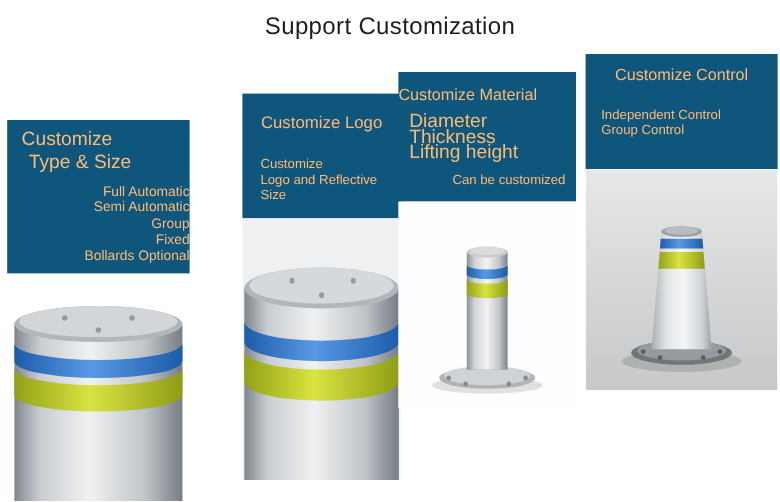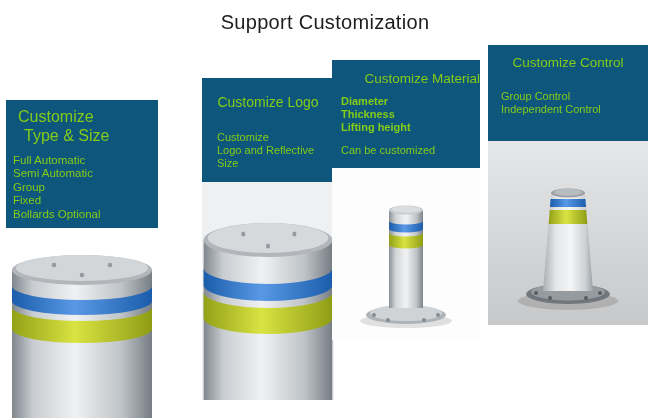--- a/index.html
+++ b/index.html
@@ -16,45 +16,45 @@
     position: absolute;
     top: 11px;
     left: 0;
     width: 100%;
     text-align: center;
     font-size: 20px;
     color: #1d1d1d;
     letter-spacing: 0.3px;
   }
   .panel { position: absolute; }
-  .blue-box { background: #0e567c; color: #84cc16; width: 100%; }
+  .blue-box { background: #0e567c; color: #fdba74; width: 100%; }
   .photo { width: 100%; background: #ffffff; overflow: hidden; }
   .photo svg { display: block; }
 
   
   #panel1 { left: 6px;  top: 100px; width: 152px; height: 318px; }
   #panel1 .blue-box { height: 128px; }
   #panel1 .heading { padding: 7px 0 0 12px; font-size: 16px; line-height: 19px; }
   #panel1 .heading .line2 { padding-left: 6px; }
-  #panel1 .items { padding: 9px 0 0 7px; font-size: 11.5px; line-height: 13.4px; }
+  #panel1 .items { padding: 9px 0 0 7px; font-size: 11.5px; line-height: 13.4px; text-align: right; }
   #panel1 .photo { height: 190px; }
 
   
   #panel2 { left: 174px; top: 78px; width: 160px; height: 362px; padding-left: 28px; }
   #panel2 .blue-box { height: 104px; }
   #panel2 .heading { padding-top: 16px; text-align: center; font-size: 14px; }
   #panel2 .items { padding: 21px 0 0 15px; font-size: 11px; line-height: 13px; }
   #panel2 .photo { height: 218px; }
 
   
   #panel3 { left: 332px; top: 60px; width: 148px; height: 280px; }
   #panel3 .blue-box { height: 108px; }
-  #panel3 .heading { padding-top: 11px; text-align: right; font-size: 13.5px; }
-  #panel3 .items { padding: 9px 0 0 9px; font-size: 11px; line-height: 13px; font-weight: bold; }
-  #panel3 .note  { padding: 10px 0 0 9px; font-size: 11px; }
+  #panel3 .heading { padding-top: 11px; text-align: left; font-size: 13.5px; }
+  #panel3 .items { padding: 9px 0 0 9px; font-size: 16px; line-height: 13px; }
+  #panel3 .note  { padding: 10px 0 0 9px; font-size: 11px; margin-left: 36px; }
   #panel3 .photo { height: 172px; }
 
   
   #panel4 { left: 488px; top: 45px; width: 160px; height: 280px; }
   #panel4 .blue-box { height: 96px; }
   #panel4 .heading { padding-top: 10px; text-align: center; font-size: 13.5px; }
   #panel4 .items { padding: 20px 0 0 13px; font-size: 11px; line-height: 13px; }
   #panel4 .photo { height: 184px; }
 </style>
 </head>
@@ -200,22 +200,22 @@
         <ellipse cx="74" cy="42" rx="17" ry="4.5" fill="#c8cccf"></ellipse>
         <ellipse cx="74" cy="41.3" rx="14" ry="3.4" fill="#dadcde"></ellipse>
       </svg>
     </div>
   </div>
 
   <div class="panel" id="panel4">
     <div class="blue-box">
       <div class="heading">Customize Control</div>
       <div class="items">
+        <div>Independent Control</div>
         <div>Group Control</div>
-        <div>Independent Control</div>
       </div>
     </div>
     <div class="photo">
       <svg viewBox="0 0 160 184" width="100%" height="100%" preserveAspectRatio="none">
         <defs>
           <linearGradient id="bgD" x1="0" y1="0" x2="0" y2="1">
             <stop offset="0" stop-color="#e6e7e8"></stop>
               <stop offset="1" stop-color="#c7c8c9"></stop>
           </linearGradient>
           <linearGradient id="steelD" x1="0" y1="0" x2="1" y2="0">

